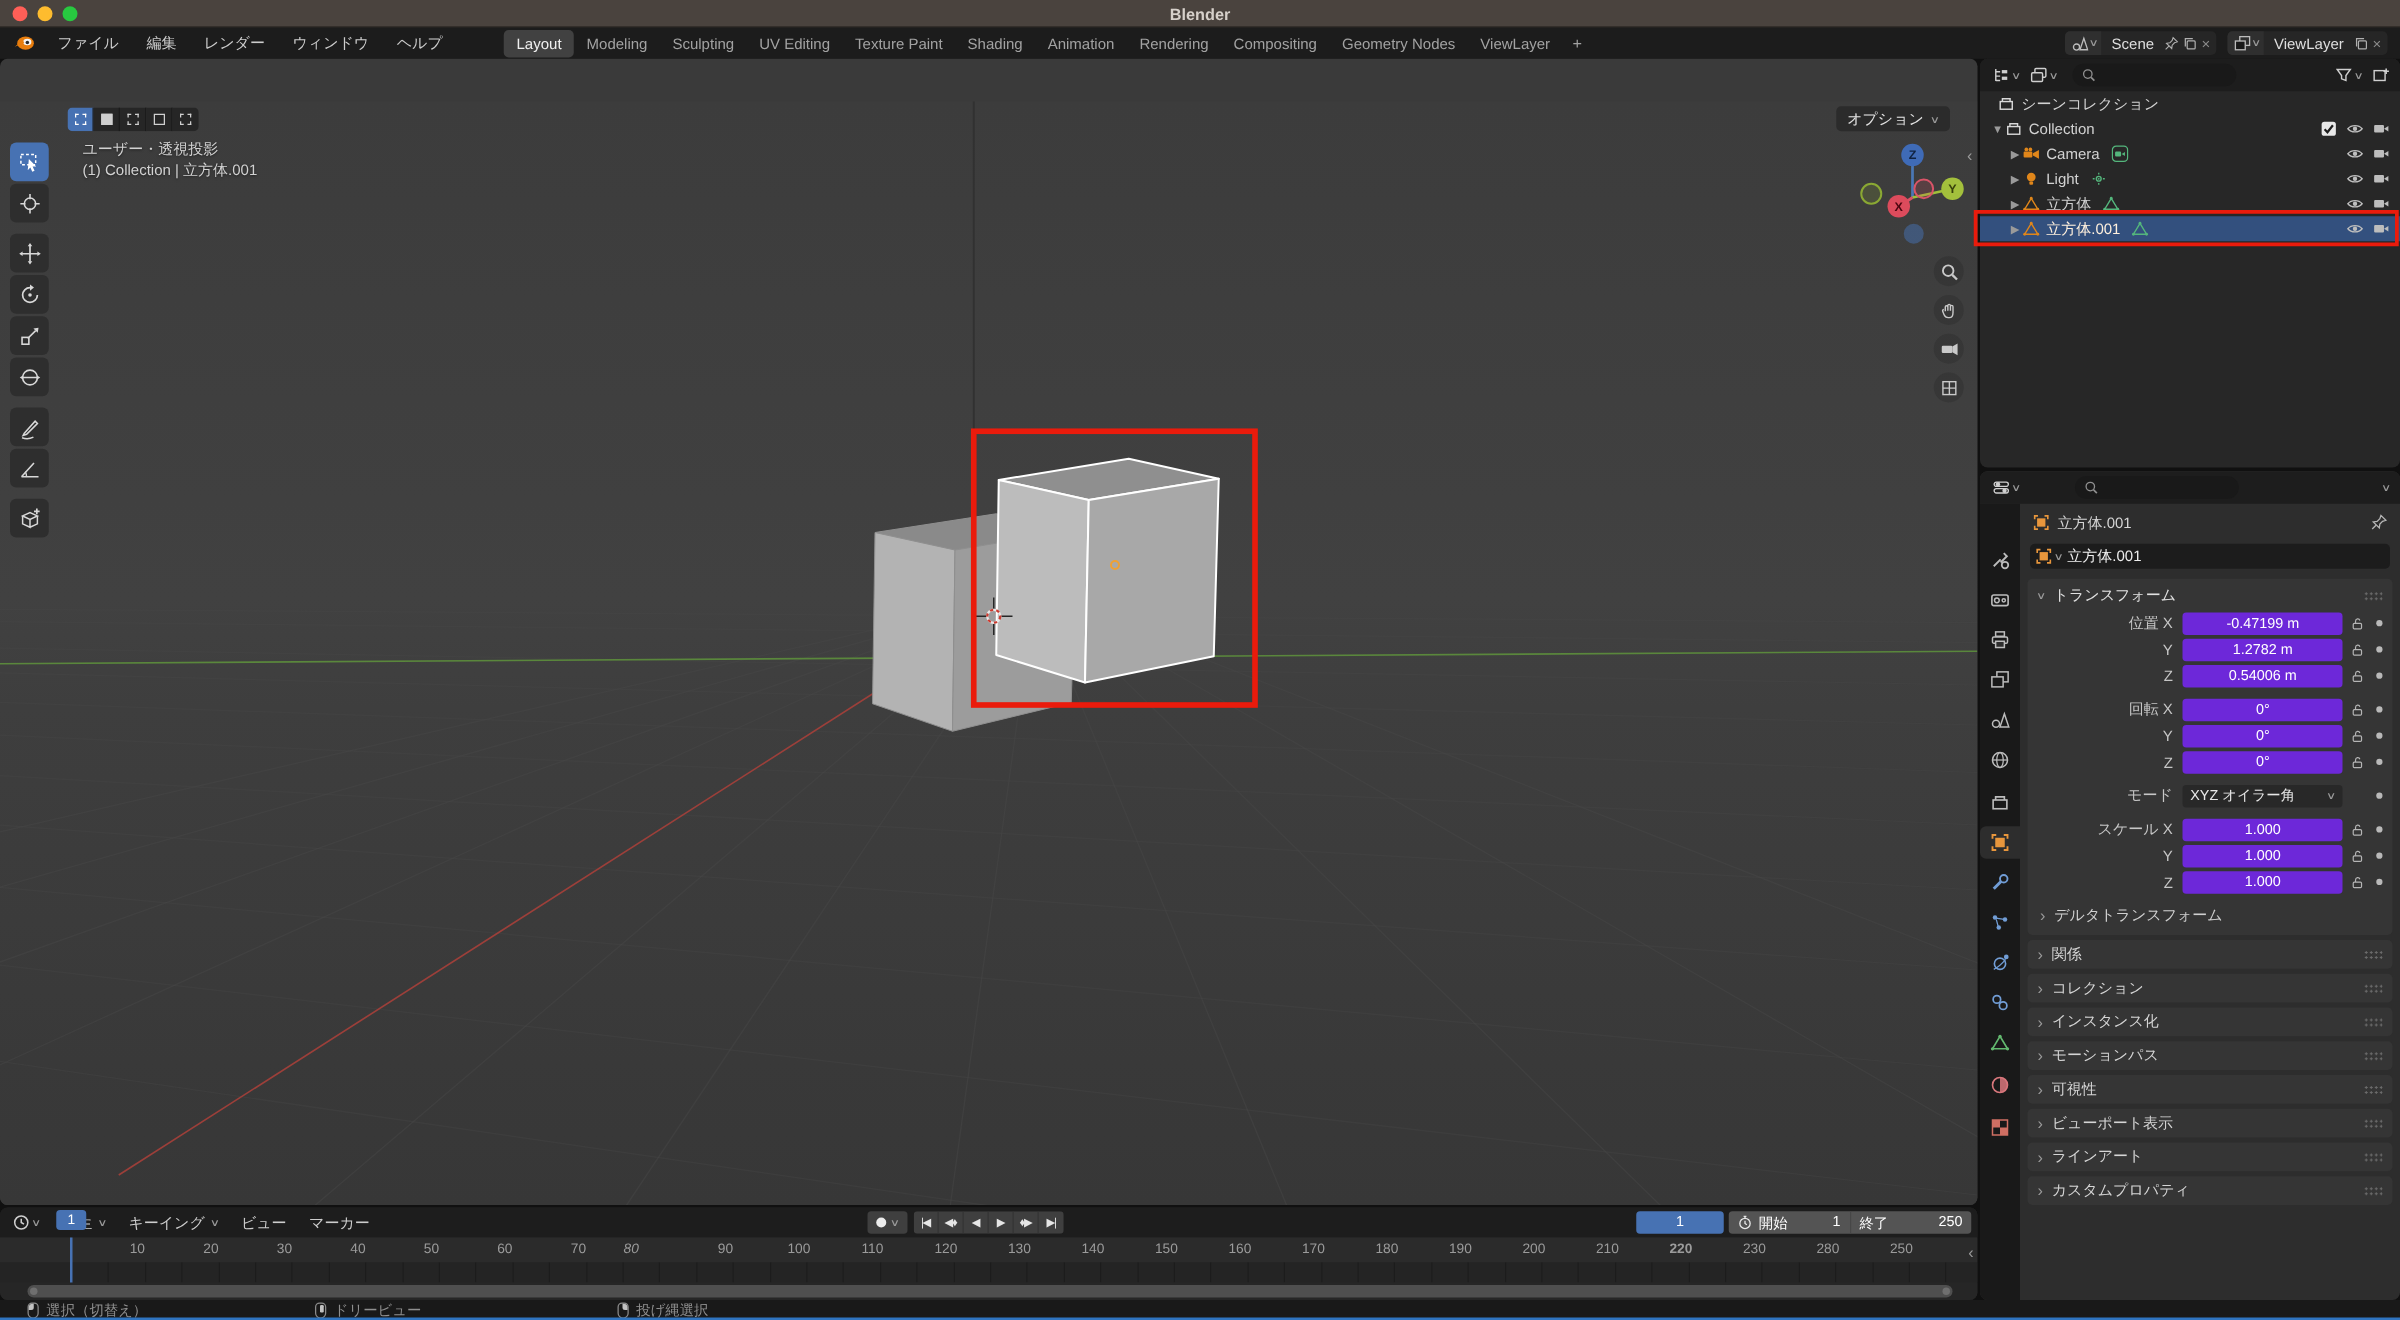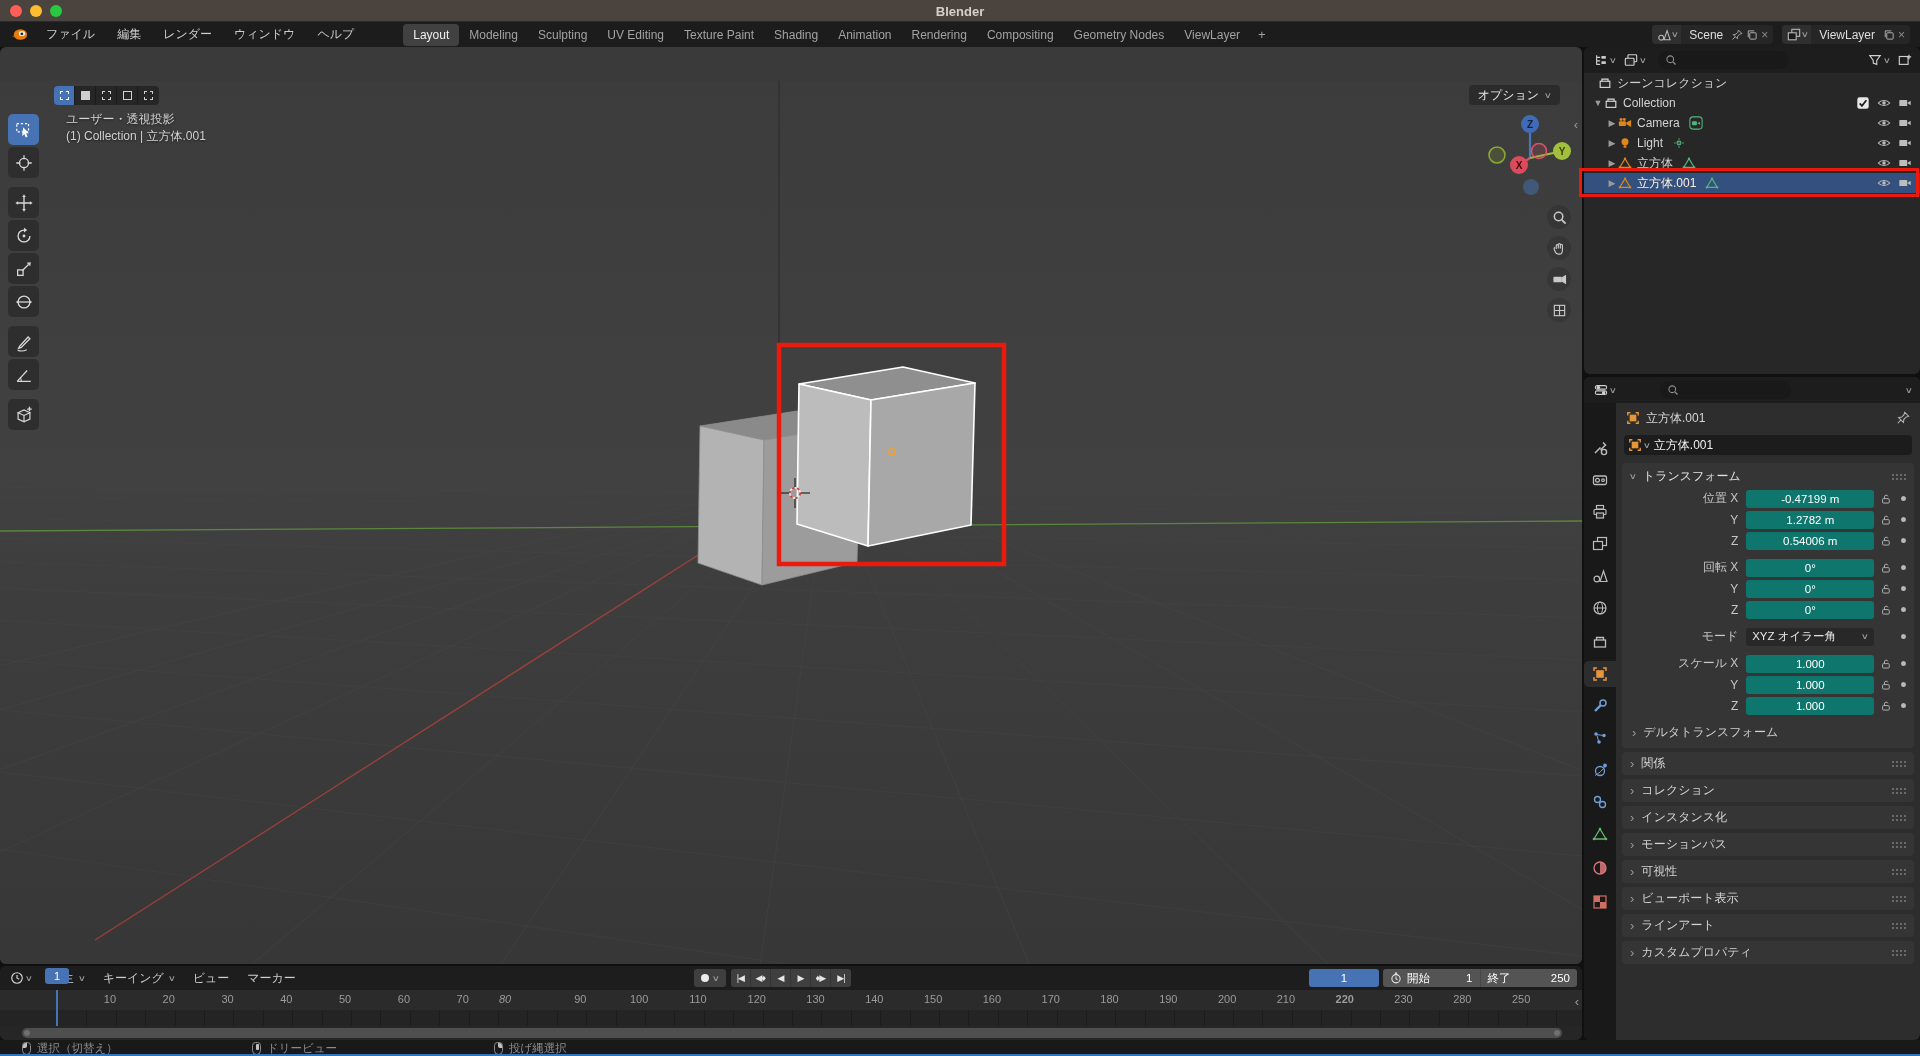--- a/index.html
+++ b/index.html
@@ -100,21 +100,21 @@
   #pbreadcrumb .pin { margin-left:auto; }
   #objname-field { display:flex; align-items:center; height:20px; background:#1c1c1c; border-radius:4px;
     margin:4px 2px 0 2px; color:#efefef; font-size:12px; }
   #objname-field .iseg { display:flex; align-items:center; gap:2px; padding:0 4px; }
   .pblock { background:#353535; border-radius:4px; margin-top:8px; padding:3px 8px 6px 8px; }
   .phead { display:flex; align-items:center; gap:7px; height:21px; color:#e2e2e2; font-size:12px; }
   .dots { margin-left:auto; width:15px; height:8px;
     background-image:radial-gradient(#777 1px, transparent 1.1px); background-size:4px 4px; opacity:.8; }
   .trow { display:flex; align-items:center; height:19px; margin-top:2px; }
   .trow .lbl { width:110px; text-align:right; color:#c6c6c6; font-size:12px; margin-right:8px; }
-  .trow .val { width:130px; height:18px; background:#0f766e; border-radius:3px; color:#fff;
+  .trow .val { width:130px; height:18px; background:#6d28d9; border-radius:3px; color:#fff;
     font-size:11.5px; display:flex; align-items:center; justify-content:center; }
   .trow .val.dd { background:#282828; justify-content:flex-start; padding:0 6px; color:#e8e8e8; }
   .trow .val.dd .chev { margin-left:auto; }
   .trow .lock { margin-left:6px; }
   .trow .adot { width:5px; height:5px; border-radius:50%; background:#b9b9b9; margin-left:9px; }
   .trow.gap { margin-top:8px; }
   .subrow { display:flex; align-items:center; gap:7px; height:20px; margin-top:7px; color:#d0d0d0;
     font-size:12px; padding-left:2px; }
   .psec { display:flex; align-items:center; gap:7px; height:23px; background:#353535; border-radius:4px;
     margin-top:4px; padding:0 8px; color:#d5d5d5; font-size:12px; }

